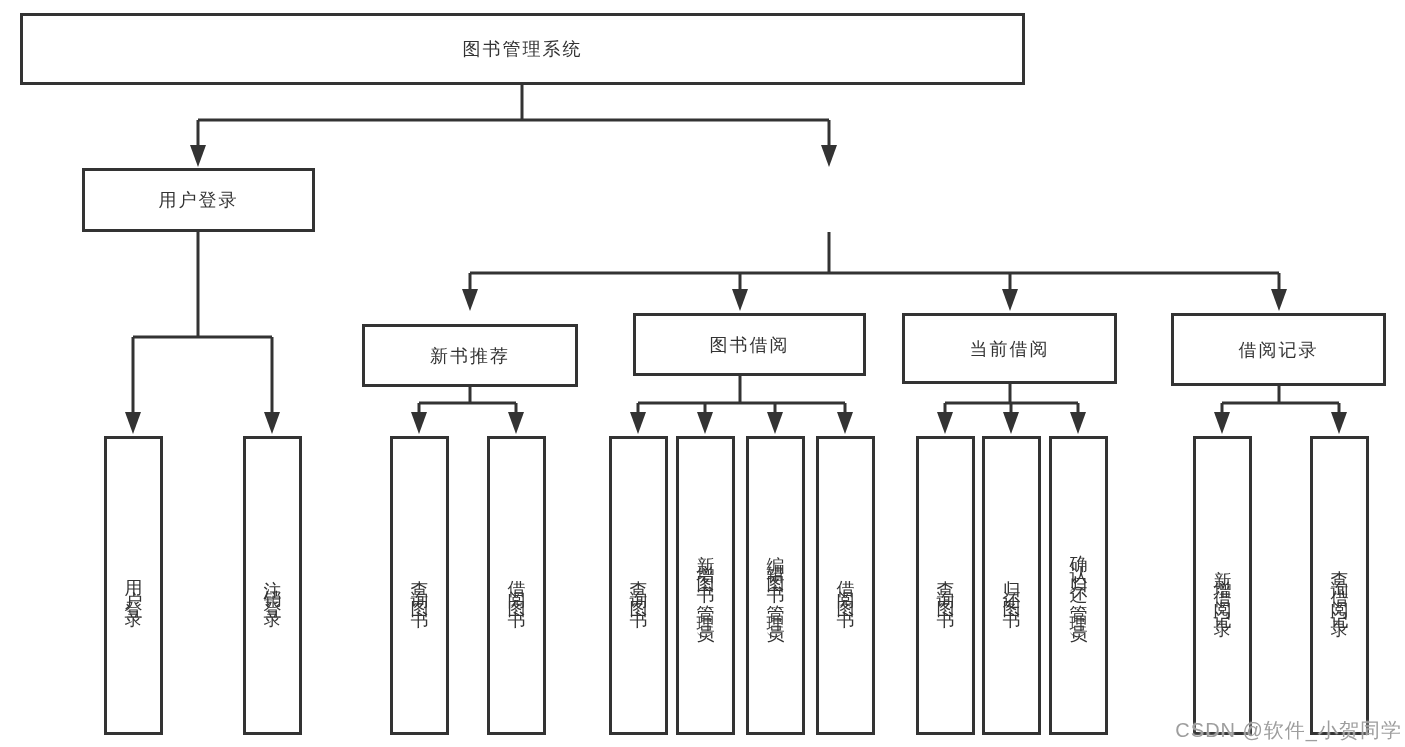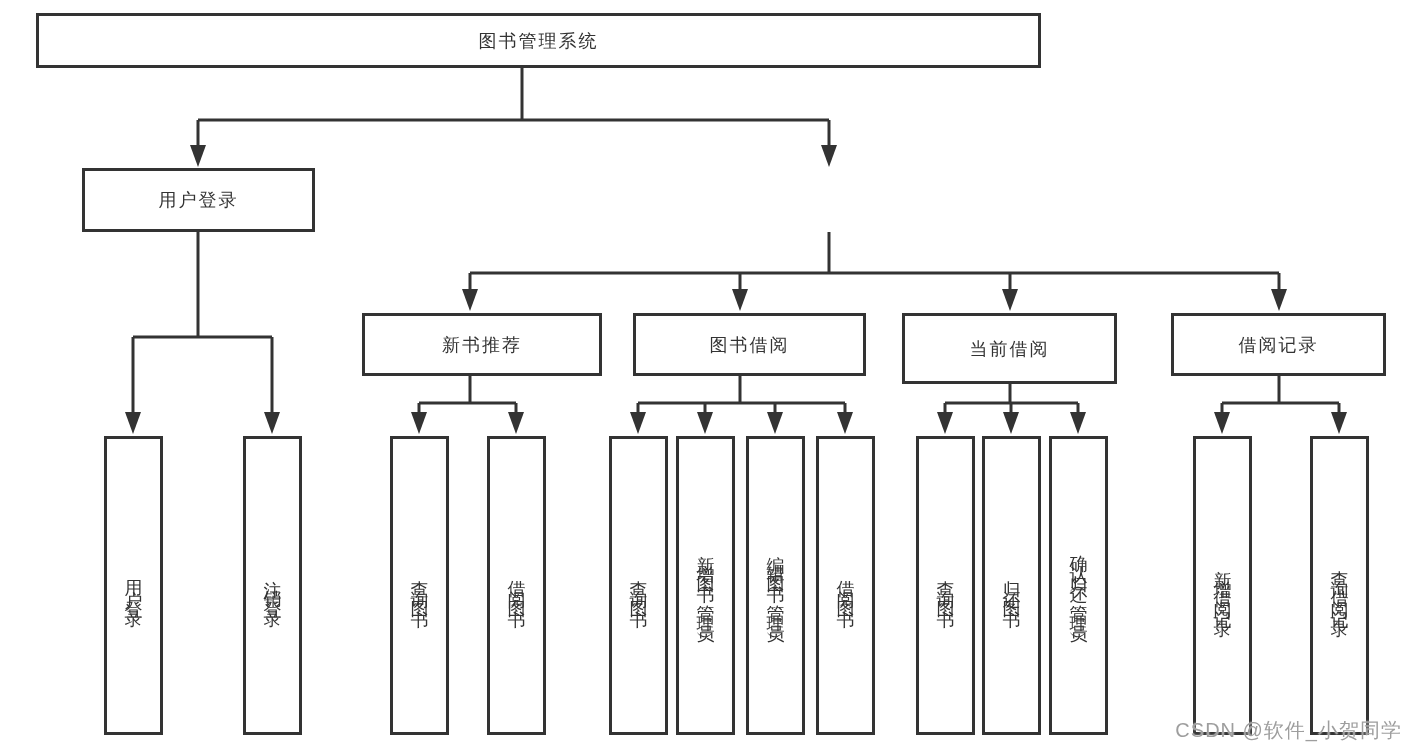--- a/index.html
+++ b/index.html
@@ -103,28 +103,28 @@
     <g>
       <line x1="1279" y1="376" x2="1279" y2="403"></line>
       <line x1="1222" y1="403" x2="1339" y2="403"></line>
       <line x1="1222" y1="403" x2="1222" y2="420"></line>
       <polygon points="1214,412 1230,412 1222,434"></polygon>
       <line x1="1339" y1="403" x2="1339" y2="420"></line>
       <polygon points="1331,412 1347,412 1339,434"></polygon>
     </g>
   </svg>
 
-  <div class="box h" style="left:36px;top:13px;width:1005px;height:55px">图书管理系统</div>
+  <div class="box h" style="left:20px;top:13px;width:1005px;height:72px">图书管理系统</div>
 
   <div class="box h" style="left:82px;top:168px;width:233px;height:64px">用户登录</div>
 
-  <div class="box h" style="left:362px;top:313px;width:240px;height:63px">新书推荐</div>
+  <div class="box h" style="left:362px;top:324px;width:216px;height:63px">新书推荐</div>
   <div class="box h" style="left:633px;top:313px;width:233px;height:63px">图书借阅</div>
   <div class="box h" style="left:902px;top:313px;width:215px;height:71px">当前借阅</div>
-  <div class="box h" style="left:1171px;top:313px;width:215px;height:63px">借阅记录</div>
+  <div class="box h" style="left:1171px;top:313px;width:215px;height:73px">借阅记录</div>
 
   <div class="box v" style="left:104px;top:436px;width:59px;height:299px">用户登录</div>
   <div class="box v" style="left:243px;top:436px;width:59px;height:299px">注销登录</div>
 
   <div class="box v" style="left:390px;top:436px;width:59px;height:299px">查询图书</div>
   <div class="box v" style="left:487px;top:436px;width:59px;height:299px">借阅图书</div>
 
   <div class="box v" style="left:609px;top:436px;width:59px;height:299px">查询图书</div>
   <div class="box v" style="left:676px;top:436px;width:59px;height:299px">新增图书（管理员）</div>
   <div class="box v" style="left:746px;top:436px;width:59px;height:299px">编辑图书（管理员）</div>

